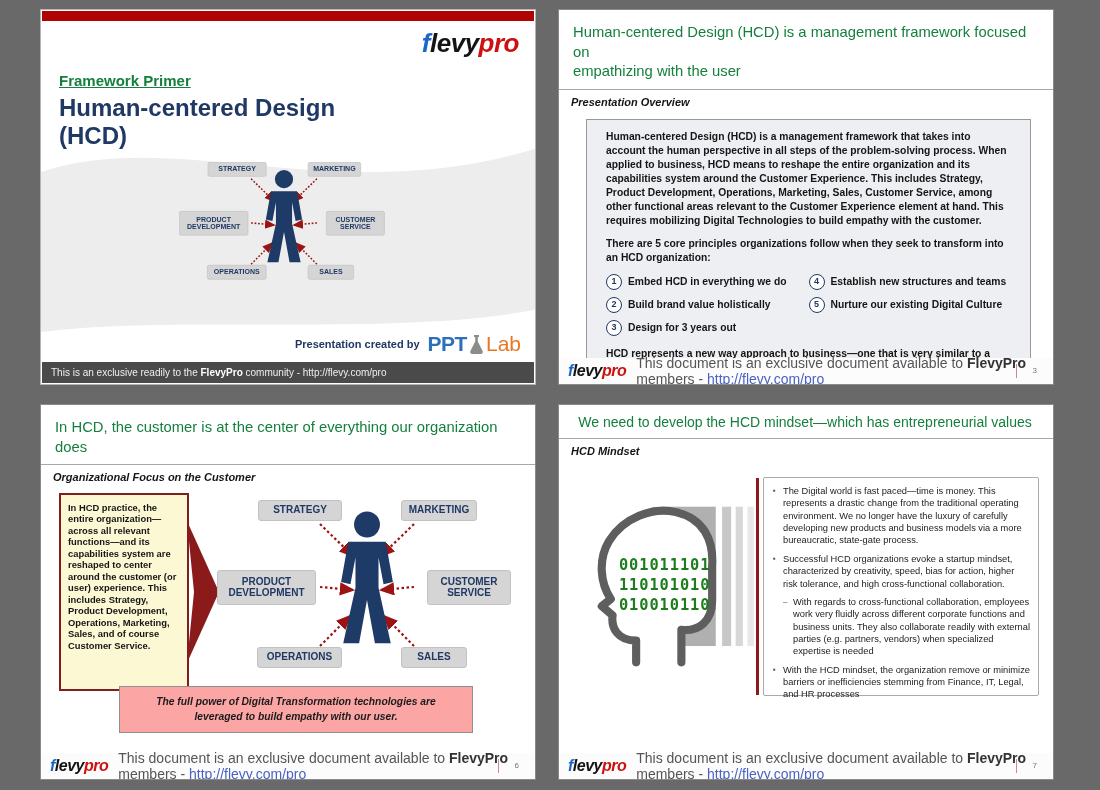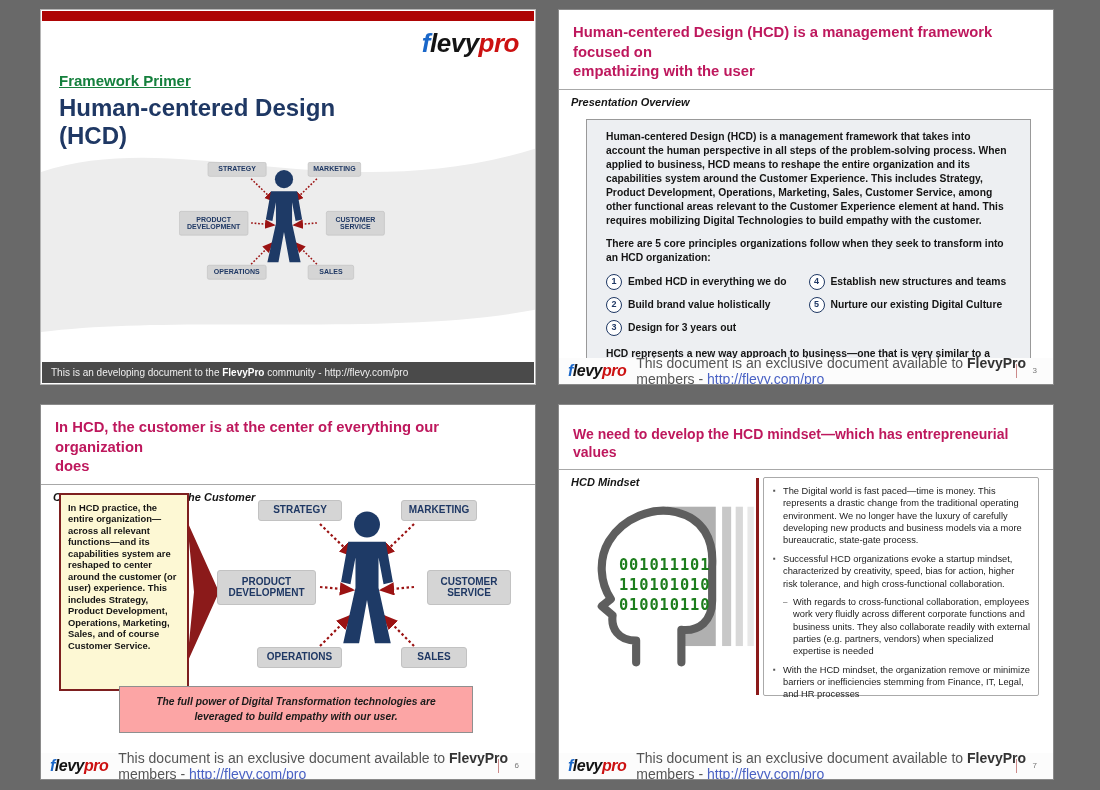--- a/index.html
+++ b/index.html
@@ -15,21 +15,21 @@
   #slide3{left:40px;top:404px;}
   #slide4{left:558px;top:404px;}
 
   
   .flevy-logo{font-style:italic;font-weight:800;letter-spacing:-0.5px;white-space:nowrap;line-height:1;}
   .flevy-logo .f{color:#1a67c9;}
   .flevy-logo .levy{color:#141414;}
   .flevy-logo .pro{color:#cc1111;}
 
   .title-block{border-bottom:1px solid #a8a8a8;padding:13px 16px 7px 14px;}
-  .slide-title{color:#be185d;font-weight:bold;font-size:14.8px;line-height:1.32;}
+  .slide-title{color:#15803d;font-weight:normal;font-size:14.8px;line-height:1.32;}
   .subtitle{font-style:italic;font-weight:bold;font-size:11px;color:#151515;padding:6px 10px 2px 12px;}
 
   .member-footer{position:absolute;left:0;right:0;bottom:0;height:26px;background:#fcfcfc;display:flex;align-items:center;}
   .member-footer .flevy-logo{font-size:16px;margin:0 10px 0 9px;}
   .mf-text{font-size:14px;color:#555;}
   .mf-text b{color:#333;}
   .mf-link{color:#4a62c4;text-decoration:underline;cursor:pointer;}
   .mf-divider{position:absolute;right:36px;top:6px;width:1px;height:14px;background:#cc8a8a;}
   .mf-page{position:absolute;right:16px;top:8px;font-size:8px;color:#777;}
 
@@ -75,21 +75,21 @@
 
   
   .note-box{position:absolute;left:18px;top:88px;width:130px;height:198px;box-sizing:border-box;
     background:#fdf8d4;border:2px solid #7d1f1f;padding:7px 7px;font-size:9.4px;font-weight:bold;
     color:#151515;line-height:1.22;overflow:hidden;}
   .big-arrow{position:absolute;left:146px;top:116px;}
   #slide3 .diagram{left:176px;top:95px;}
   #slide3 .callout-box{position:absolute;left:78px;right:62px;bottom:46px;}
 
   
-  #slide4 .title-block{padding-top:20px;}
+  #slide4 .title-block{padding-top:8px;text-align:center;}
   .head-graphic{position:absolute;left:12px;top:86px;}
   .mind-panel{position:absolute;left:204px;top:72px;width:276px;height:219px;box-sizing:border-box;
     border:1px solid #aaa;border-radius:2px;background:#fff;padding:7px 7px 6px 9px;
     font-size:9.3px;color:#222;line-height:1.33;}
   .mind-accent{position:absolute;left:197px;top:73px;width:3px;height:217px;background:#8b1a1a;}
   .bullet{display:flex;margin-bottom:6px;}
   .bullet .glyph{flex:0 0 10px;color:#555;font-size:8px;padding-top:1px;}
   .bullet.sub{margin-left:10px;}
   .bullet.sub .glyph{color:#444;}
   #slide4 .callout-box{position:absolute;left:36px;right:58px;bottom:38px;}
@@ -135,23 +135,33 @@
       <path d="M24,44 L76,44 L86,100 L73,103 L66,66 L66,108 L83,185 L61,185 L50,125 L39,185 L17,185 L34,108 L34,66 L27,103 L14,100 Z" fill="#1e3a66"></path>
     </svg>
     <div class="fn-box" style="left:41px;top:0;width:84px;height:21px;">STRATEGY</div>
     <div class="fn-box" style="left:184px;top:0;width:76px;height:21px;">MARKETING</div>
     <div class="fn-box" style="left:0;top:70px;width:99px;height:35px;">PRODUCT DEVELOPMENT</div>
     <div class="fn-box" style="left:210px;top:70px;width:84px;height:35px;">CUSTOMER SERVICE</div>
     <div class="fn-box" style="left:40px;top:147px;width:85px;height:21px;">OPERATIONS</div>
     <div class="fn-box" style="left:184px;top:147px;width:66px;height:21px;">SALES</div>
   </div>
 
+  <div class="created-row">
+    <span class="created-label">Presentation created by</span>
+    <span class="pptlab">
+      <span class="ppt">PPT</span>
+      <svg width="17" height="21" viewBox="0 0 17 21">
+        <path d="M6,1 h5 v2 h-1.2 v4.5 l4.8,9.5 a2,2 0 0 1 -1.8,2.9 h-8.6 a2,2 0 0 1 -1.8,-2.9 l4.8,-9.5 v-4.5 h-1.2 Z" fill="#8c8c8c"></path>
+      </svg>
+      <span class="lab">Lab</span>
+    </span>
+  </div>
 
   <div class="cover-footer">
-    <span>This is an developing document to the </span><b>FlevyPro</b><span> community - http://flevy.com/pro</span>
+    <span>This is an exclusive readily to the </span><b>FlevyPro</b><span> community - http://flevy.com/pro</span>
   </div>
 </div>
 
 <div class="slide" id="slide2">
   <div class="title-block">
     <div class="slide-title">
       <div>Human-centered Design (HCD) is a management framework focused on</div>
       <div>empathizing with the user</div>
     </div>
   </div>

